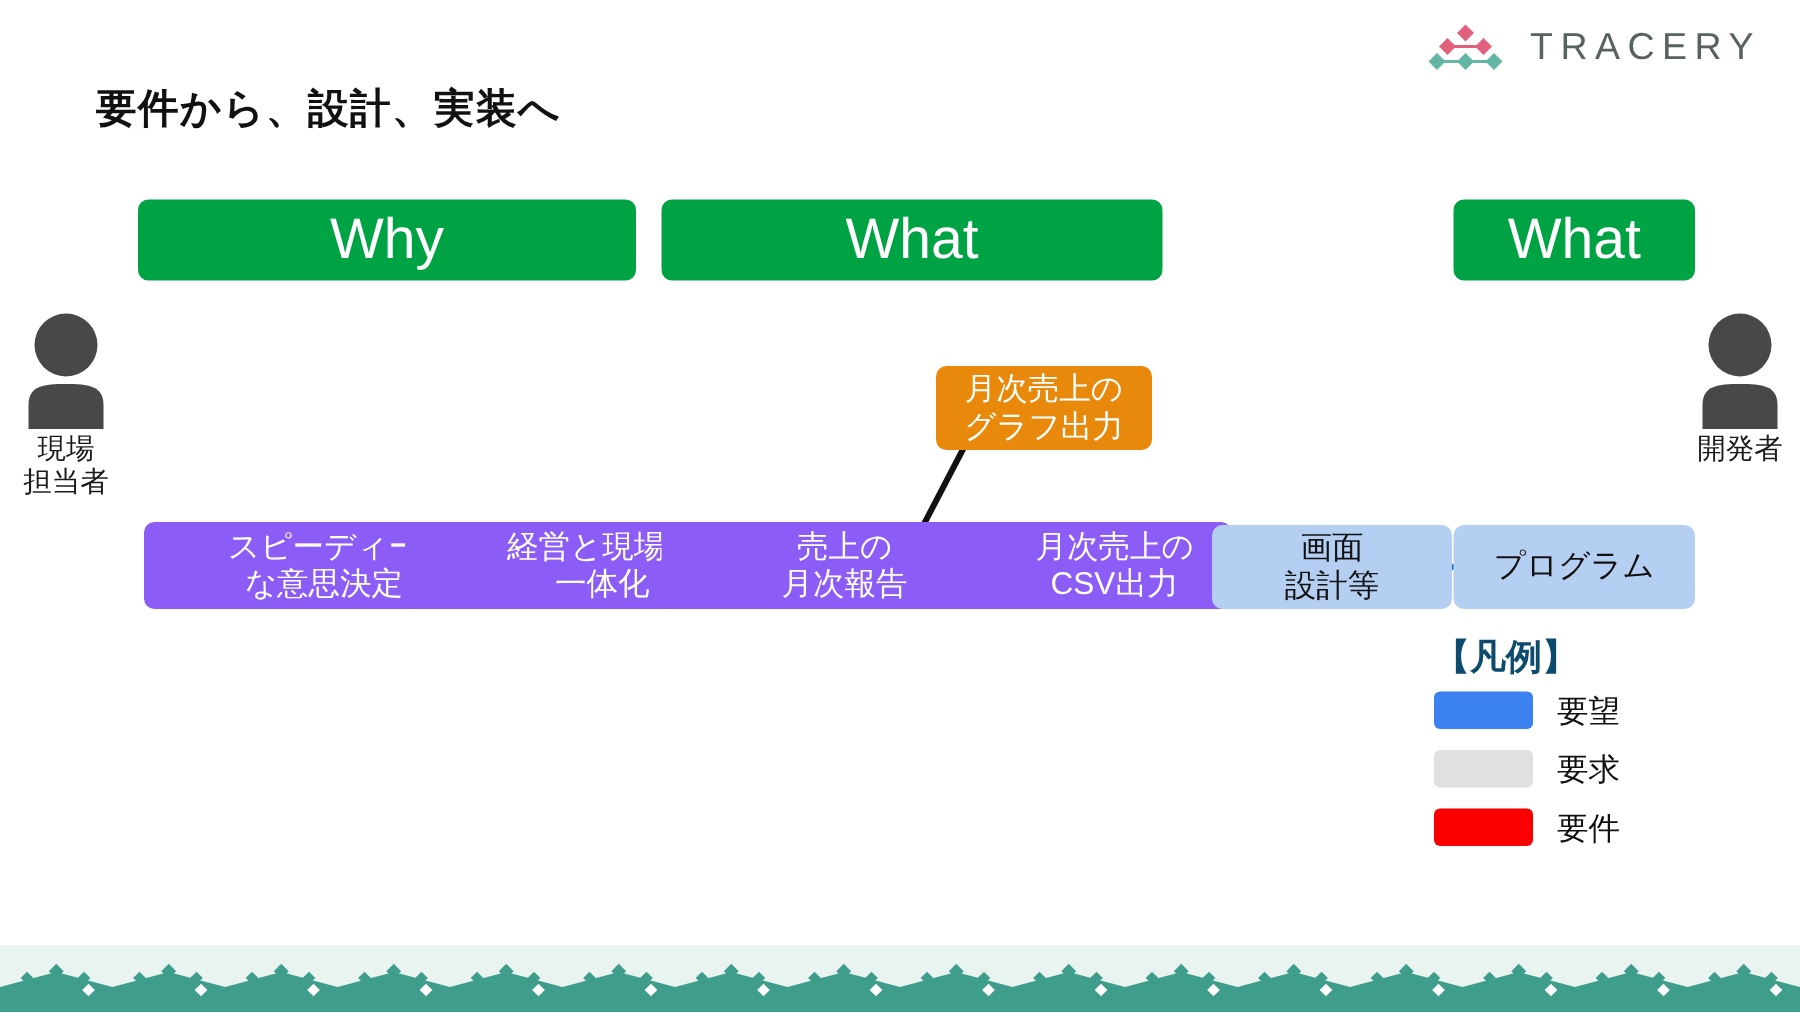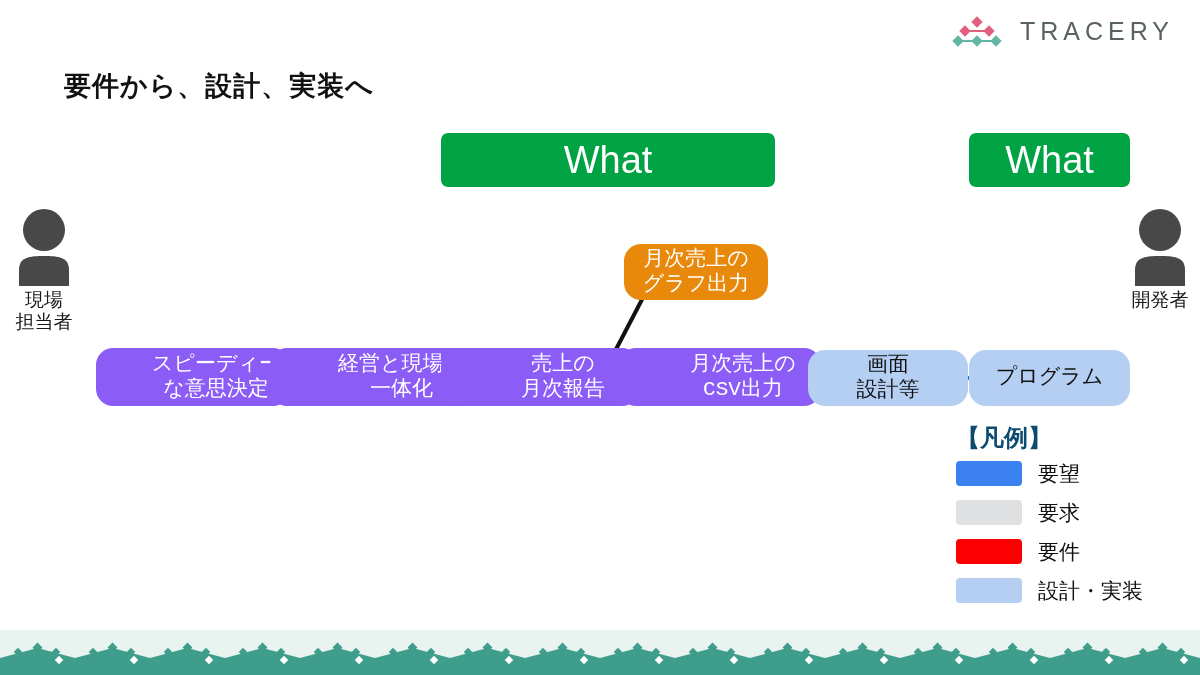--- a/index.html
+++ b/index.html
@@ -33,21 +33,21 @@
     letter-spacing: 5px;
     color: #58625f;
     font-weight: 400;
     font-family: "Liberation Sans", sans-serif;
   }
 
   
   .slide-title {
     position: absolute;
     left: 64px;
-    top: 68px;
+    top: 54px;
     font-size: 27px;
     font-weight: bold;
     color: #111111;
     letter-spacing: 1px;
     font-family: "DejaVu Sans", "Liberation Sans", sans-serif;
   }
 
   
   .phase {
     position: absolute;
@@ -81,29 +81,29 @@
     font-size: 19px;
     color: #1a1a1a;
     line-height: 1.15;
     font-family: "DejaVu Sans", "Liberation Sans", sans-serif;
     white-space: pre-line;
   }
 
   
   .node {
     position: absolute;
-    border-radius: 17px;
+    border-radius: 7px;
     display: flex;
     align-items: center;
     justify-content: center;
     text-align: center;
     line-height: 1.2;
     font-size: 21px;
     white-space: pre-line;
-    font-family: Liberation Mono, monospace;
+    font-family: Liberation Sans, sans-serif;
     z-index: 3;
   }
   .node-red    { background: #8b5cf6; color: #ffffff; padding-left: 46px; }
   .node-orange { background: #e8890c; color: #ffffff; }
   .node-blue   { background: #b5cff3; color: #111111; }
 
   
   .conn {
     position: absolute;
     background: #111111;
@@ -166,20 +166,21 @@
         <rect x="13" y="13" width="8" height="8" transform="rotate(45 17 17)"></rect>
         <rect x="37" y="13" width="8" height="8" transform="rotate(45 41 17)"></rect>
         <rect x="25" y="4" width="8" height="8" transform="rotate(45 29 8)"></rect>
       </g>
     </svg>
     <span class="logo-text">TRACERY</span>
   </div>
 
   <div class="slide-title">要件から、設計、実装へ</div>
 
+  <div class="phase phase-why">Why</div>
   <div class="phase phase-what">What</div>
   <div class="phase phase-make">What</div>
 
   <div class="person person-left">
     <svg width="62" height="78" viewBox="0 0 62 78">
       <circle cx="31" cy="22" r="21" fill="#484848"></circle>
       <path d="M6 78 V62 C6 49 16.5 48 31 48 C45.5 48 56 49 56 62 V78 Z" fill="#484848"></path>
     </svg>
     <div class="person-label">現場
 担当者</div>
@@ -239,24 +240,20 @@
     <div class="legend-row">
       <div class="legend-swatch" style="background:#dfe0e2;"></div>
       <div class="legend-label">要求</div>
     </div>
 
     <div class="legend-row">
       <div class="legend-swatch" style="background:#fa0000;"></div>
       <div class="legend-label">要件</div>
     </div>
 
-    <div class="legend-row">
-      <div class="legend-swatch" style="background:#b5cff3;"></div>
-      <div class="legend-label">設計・実装</div>
-    </div>
   </div>
 
   <svg class="footer-band" viewBox="0 0 1200 45" preserveAspectRatio="none">
     <rect x="0" y="0" width="1200" height="45" fill="#e9f4f1"></rect>
     <path d="M0 45 V28 L37.5 18 L75 28 L112.5 18 L150 28 L187.5 18 L225 28 L262.5 18
              L300 28 L337.5 18 L375 28 L412.5 18 L450 28 L487.5 18 L525 28 L562.5 18
              L600 28 L637.5 18 L675 28 L712.5 18 L750 28 L787.5 18 L825 28 L862.5 18
              L900 28 L937.5 18 L975 28 L1012.5 18 L1050 28 L1087.5 18 L1125 28 L1162.5 18
              L1200 28 V45 Z" fill="#3f9d8b"></path>
     <g fill="#3f9d8b">

